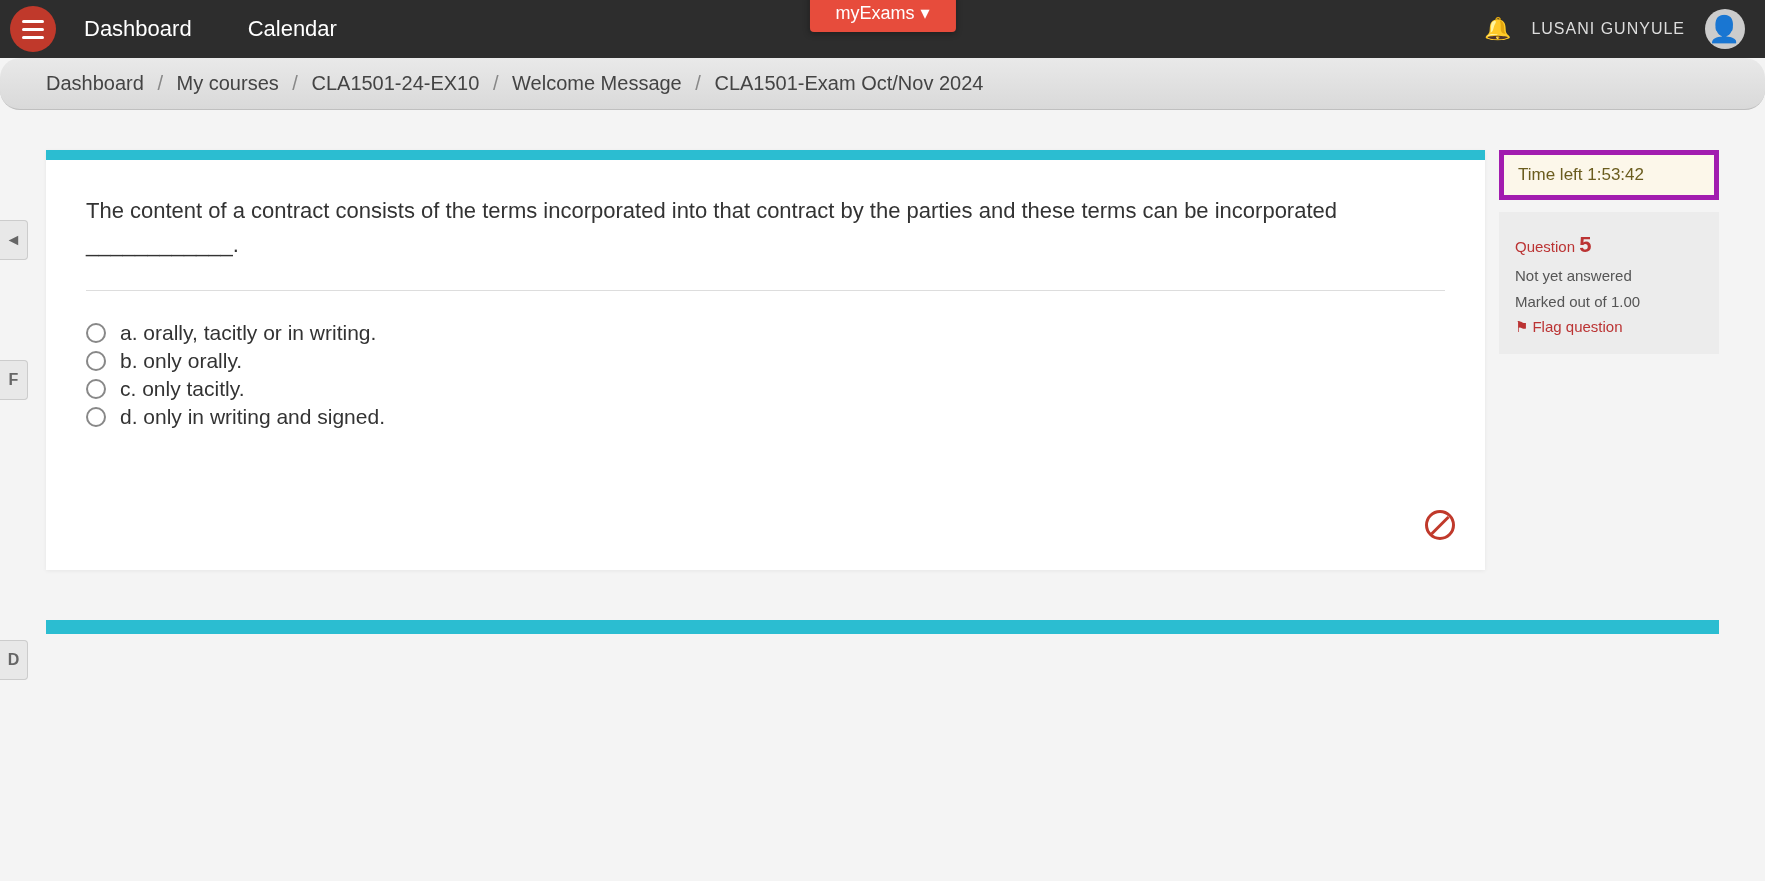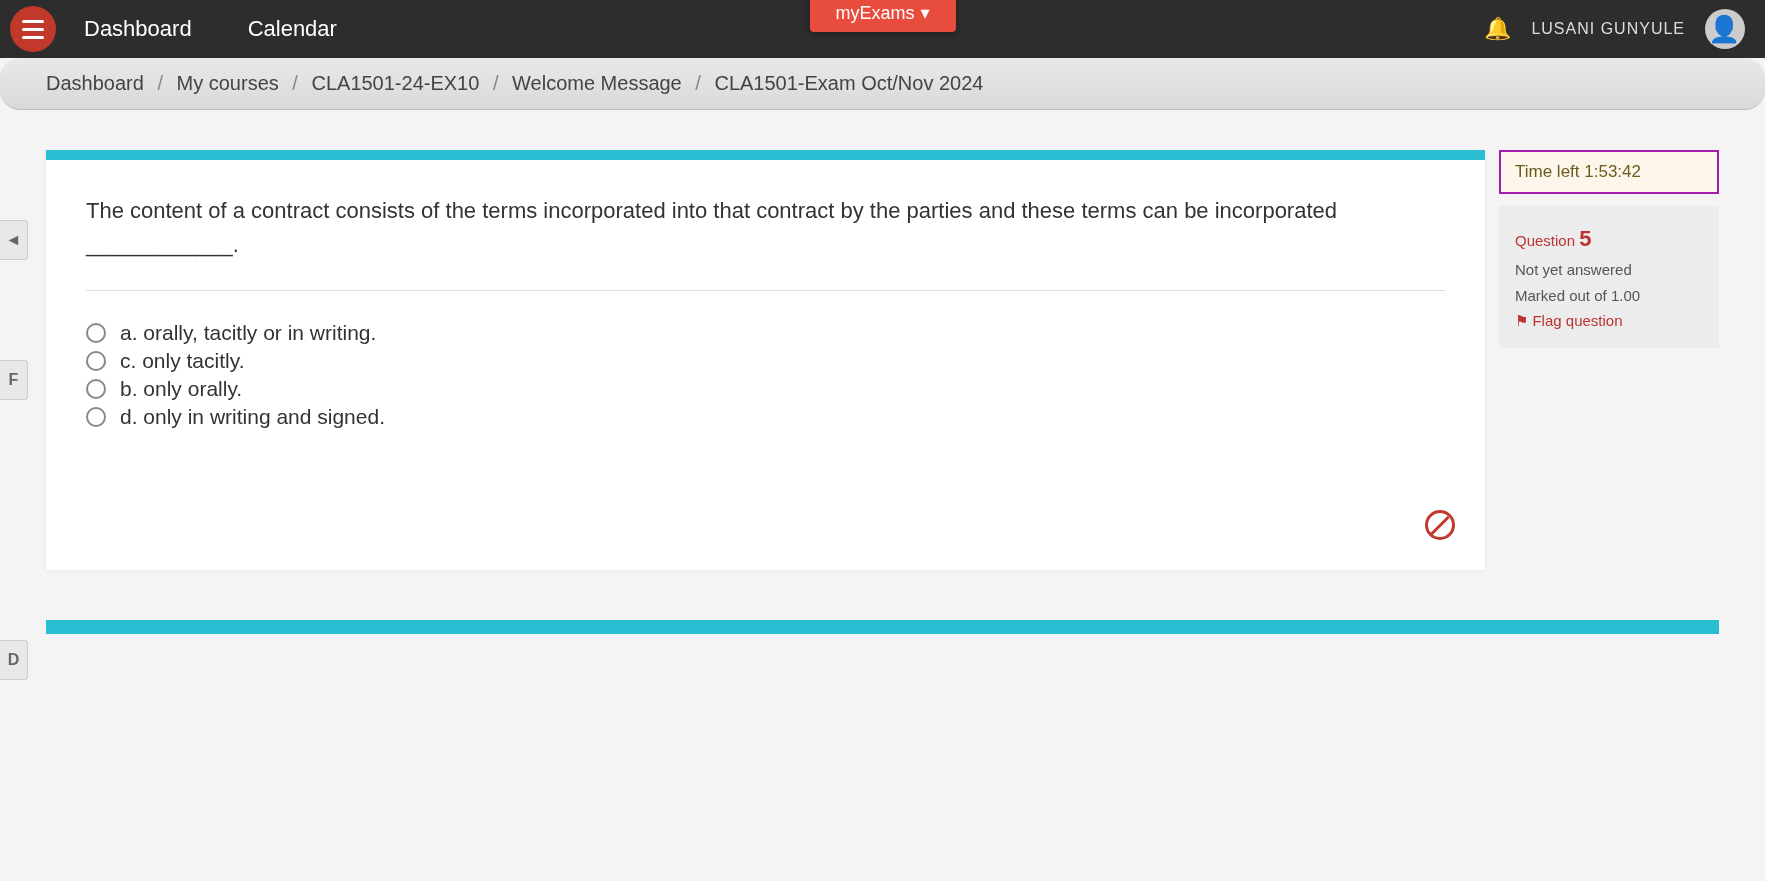--- a/index.html
+++ b/index.html
@@ -115,21 +115,21 @@
   .radio {
     width: 20px; height: 20px; border: 2px solid #888; border-radius: 50%;
     flex-shrink: 0;
   }
   .sidebar {
     width: 220px;
     display: flex; flex-direction: column; gap: 12px;
   }
   .time-box {
     background: #fcf7ea;
-    border: 2px solid #a21caf;
+    border: 5px solid #a21caf;
     color: #6a5c1e;
     padding: 10px 14px;
     font-size: 17px;
     text-align: left;
   }
   .qinfo-box {
     background: #ececec;
     padding: 14px 16px;
     font-size: 15px;
     color: #555;
@@ -222,25 +222,25 @@
     <div class="question-card">
       <p class="q-text">The content of a contract consists of the terms incorporated into that contract by the parties and these terms can be incorporated ____________.</p>
       <hr class="sep-line">
       <div class="answers">
         <label class="answer-row">
           <span class="radio"></span>
           <span>a. orally, tacitly or in writing.</span>
         </label>
         <label class="answer-row">
           <span class="radio"></span>
+          <span>b. only orally.</span>
+        </label>
+        <label class="answer-row">
+          <span class="radio"></span>
           <span>c. only tacitly.</span>
-        </label>
-        <label class="answer-row">
-          <span class="radio"></span>
-          <span>b. only orally.</span>
         </label>
         <label class="answer-row">
           <span class="radio"></span>
           <span>d. only in writing and signed.</span>
         </label>
       </div>
       <div class="no-entry"></div>
     </div>
 
     <div class="sidebar">

